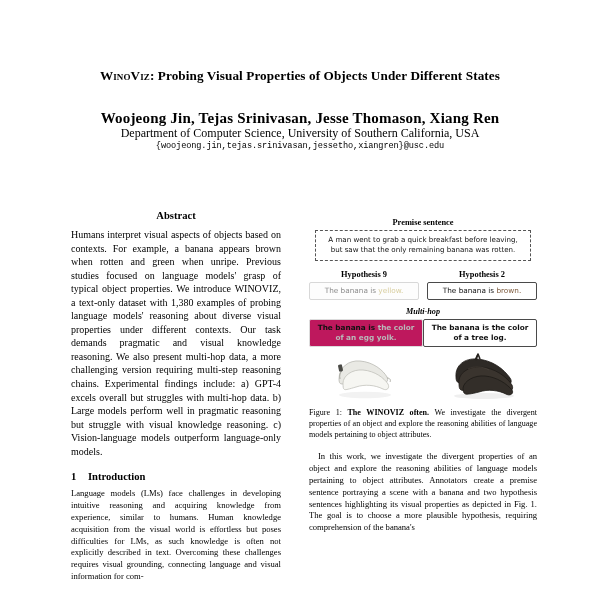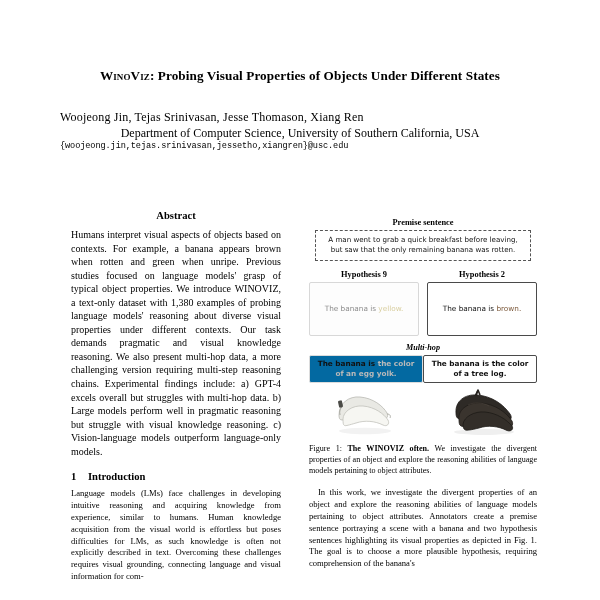--- a/index.html
+++ b/index.html
@@ -36,38 +36,39 @@
     letter-spacing: 0.1px;
     line-height: 1.25;
   }
   .sc { font-variant: small-caps; }
 
   .authors {
     position: absolute;
     left: 60px;
     top: 110px;
     width: 480px;
-    font-size: 12px;
-    font-weight: normal;
+    text-align: center;
+    font-size: 15px;
+    font-weight: bold;
     letter-spacing: 0.2px;
   }
   .affiliation {
     position: absolute;
     left: 60px;
     top: 126px;
     width: 480px;
     text-align: center;
     font-size: 12px;
   }
   .emails {
     position: absolute;
     left: 60px;
     top: 141px;
     width: 480px;
-    text-align: left;
+    text-align: center;
     font-size: 8.6px;
     font-family: "Liberation Mono", "DejaVu Sans Mono", monospace;
     letter-spacing: -0.1px;
   }
 
   
   .col-left {
     position: absolute;
     left: 71px;
     top: 210px;
@@ -144,21 +145,21 @@
   .hyp-col {
     width: 110px;
   }
   .hyp-head {
     text-align: center;
     font-size: 8.4px;
     font-weight: bold;
     margin-bottom: 3px;
   }
   .hyp-box {
-    padding: 21px 4px;
+    padding: 3px 4px;
     text-align: center;
     font-family: "DejaVu Sans", "Liberation Sans", sans-serif;
     font-size: 7.3px;
     line-height: 1.35;
     border: 1px solid transparent;
     border-radius: 2px;
   }
   .hyp-box.muted {
     color: #8c8c8c;
     border-color: #d8d8d8;
@@ -189,21 +190,21 @@
     text-align: center;
     font-family: "DejaVu Sans", "Liberation Sans", sans-serif;
     font-size: 7.3px;
     line-height: 1.38;
     border: 1px solid transparent;
     border-radius: 2px;
     font-weight: bold;
   }
   .mh-box.muted {
     border-color: #dcdcdc;
-    background: #0369a1;
+    background: #be185d;
   }
   .mh-box.active {
     border-color: #4a4a4a;
     background: #fff;
     color: #111;
   }
   .mh-lead { color: #111; }
   .mh-tail { color: #b9b9b9; font-weight: bold; }
   .mh-tail.dark { color: #111; }
 

